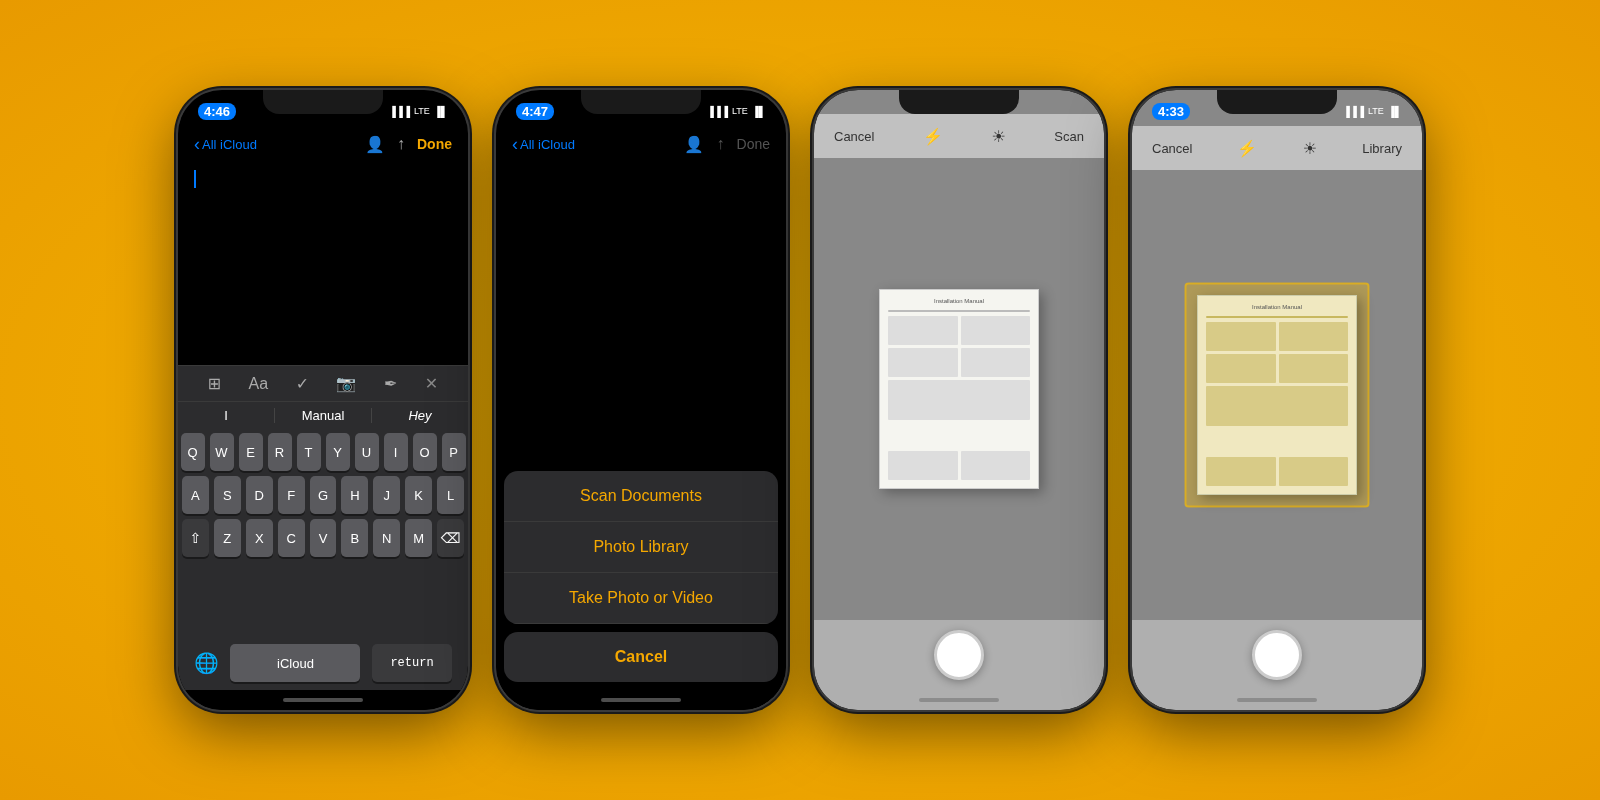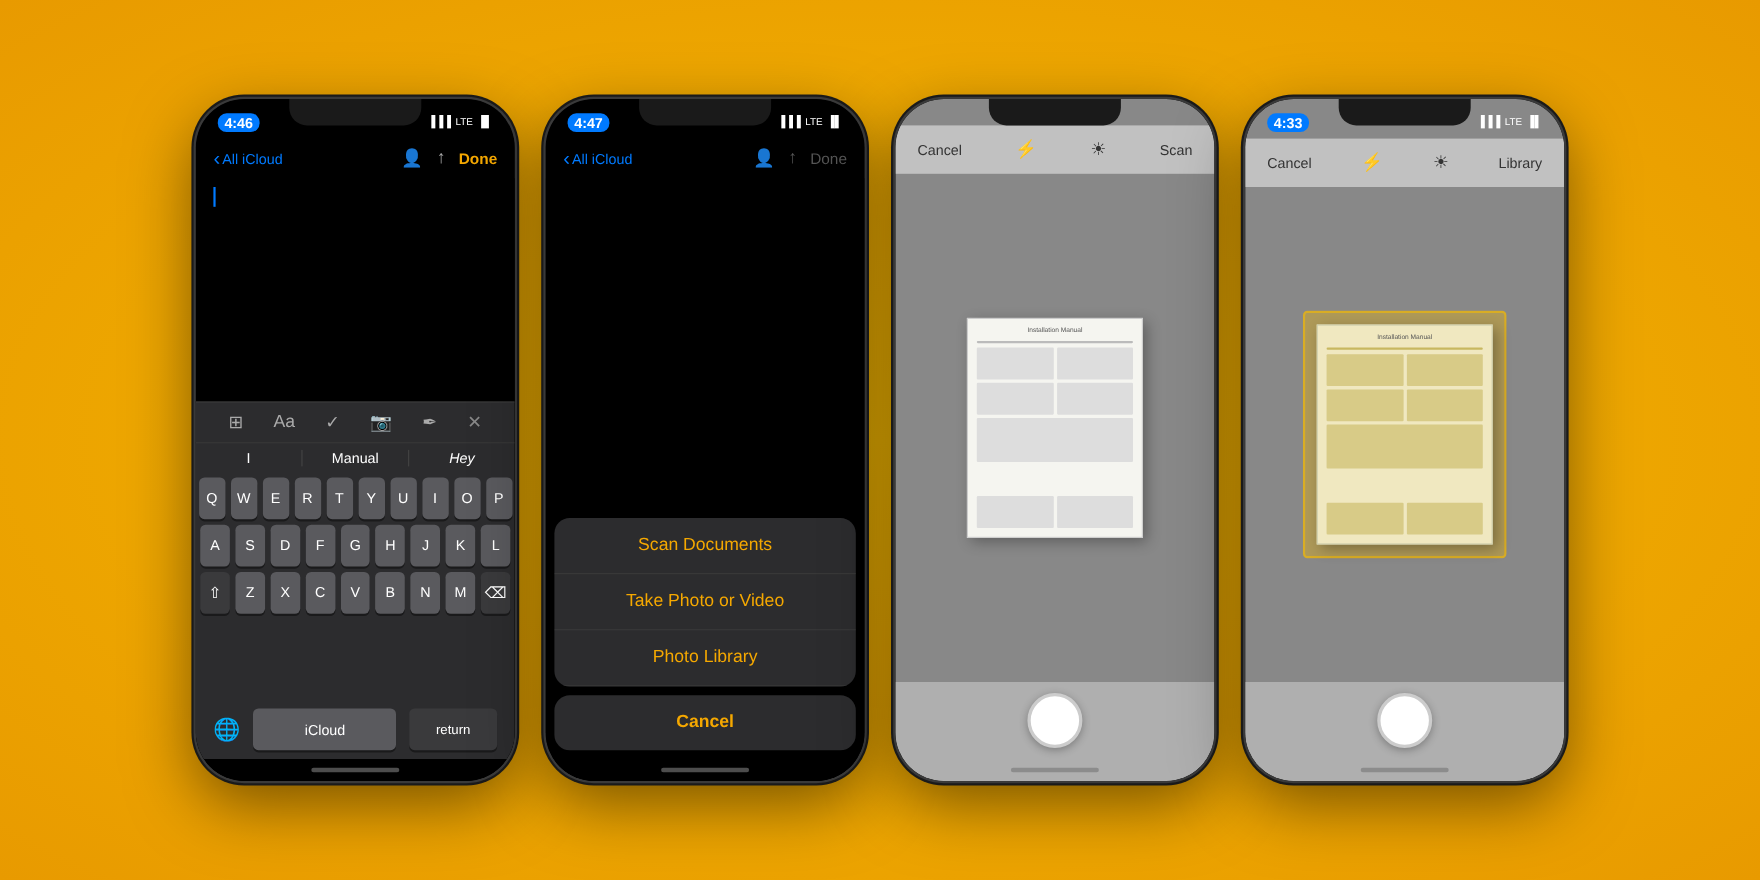--- a/index.html
+++ b/index.html
@@ -205,20 +205,21 @@
       max-width: 130px;
       flex: 5;
       font-size: 13px;
     }
 
     .key.return-key {
       background: #3a3a3c;
       max-width: 80px;
       flex: 2.5;
       font-size: 12px;
+      font-family: Liberation Mono, monospace;
     }
 
     .key.shift-key {
       background: #3a3a3c;
     }
 
     .key.backspace {
       background: #3a3a3c;
     }
 
@@ -545,22 +546,22 @@
         <span style="color:#555;font-size:16px">↑</span>
         <span class="nav-done" style="color:#555;font-weight:400">Done</span>
       </div>
     </div>
 
     <div class="phone2-content"></div>
 
     <div class="action-sheet-container">
       <div class="action-sheet">
         <div class="action-item scan">Scan Documents</div>
+        <div class="action-item library">Photo Library</div>
         <div class="action-item photo">Take Photo or Video</div>
-        <div class="action-item library">Photo Library</div>
       </div>
       <div class="action-cancel">Cancel</div>
       <div class="home-indicator" style="background:#000">
         <div class="home-bar"></div>
       </div>
     </div>
   </div>
 </div>
 
 <div class="phone phone3">

